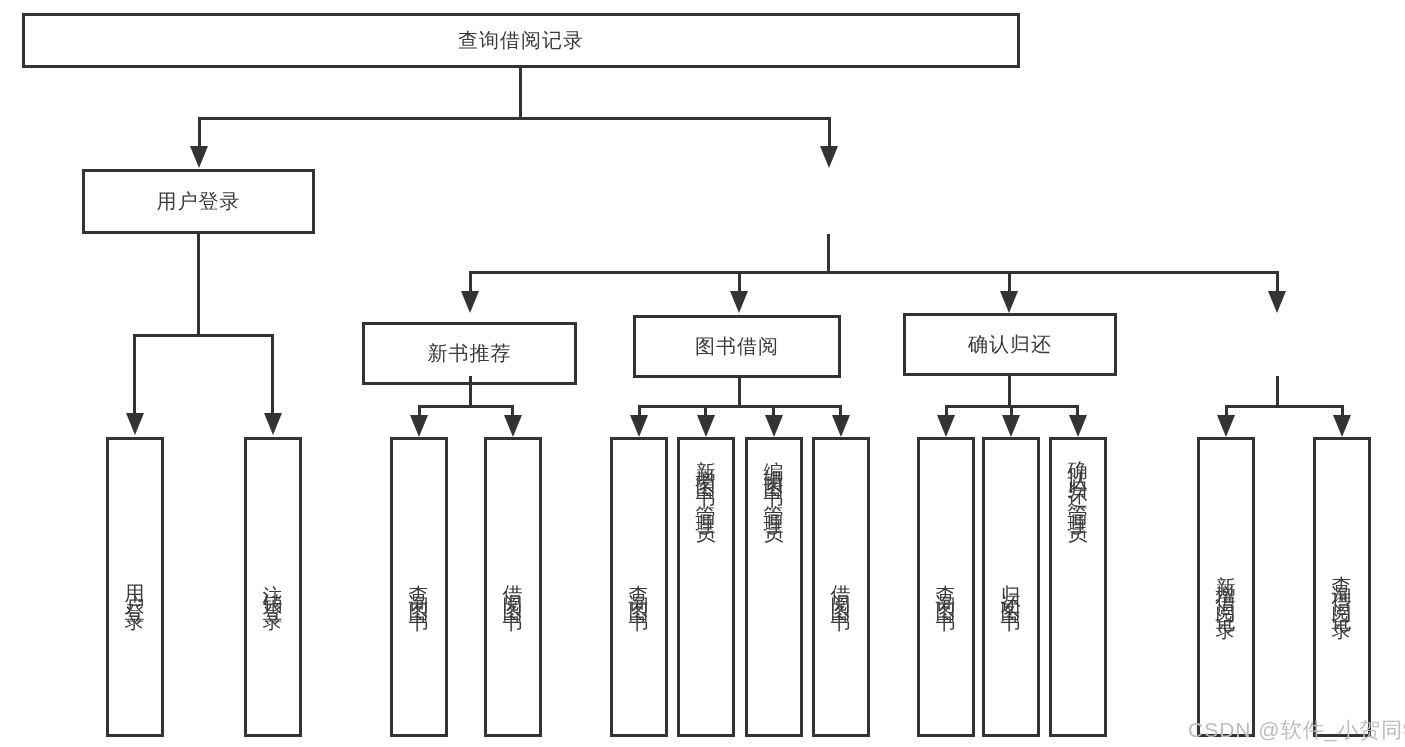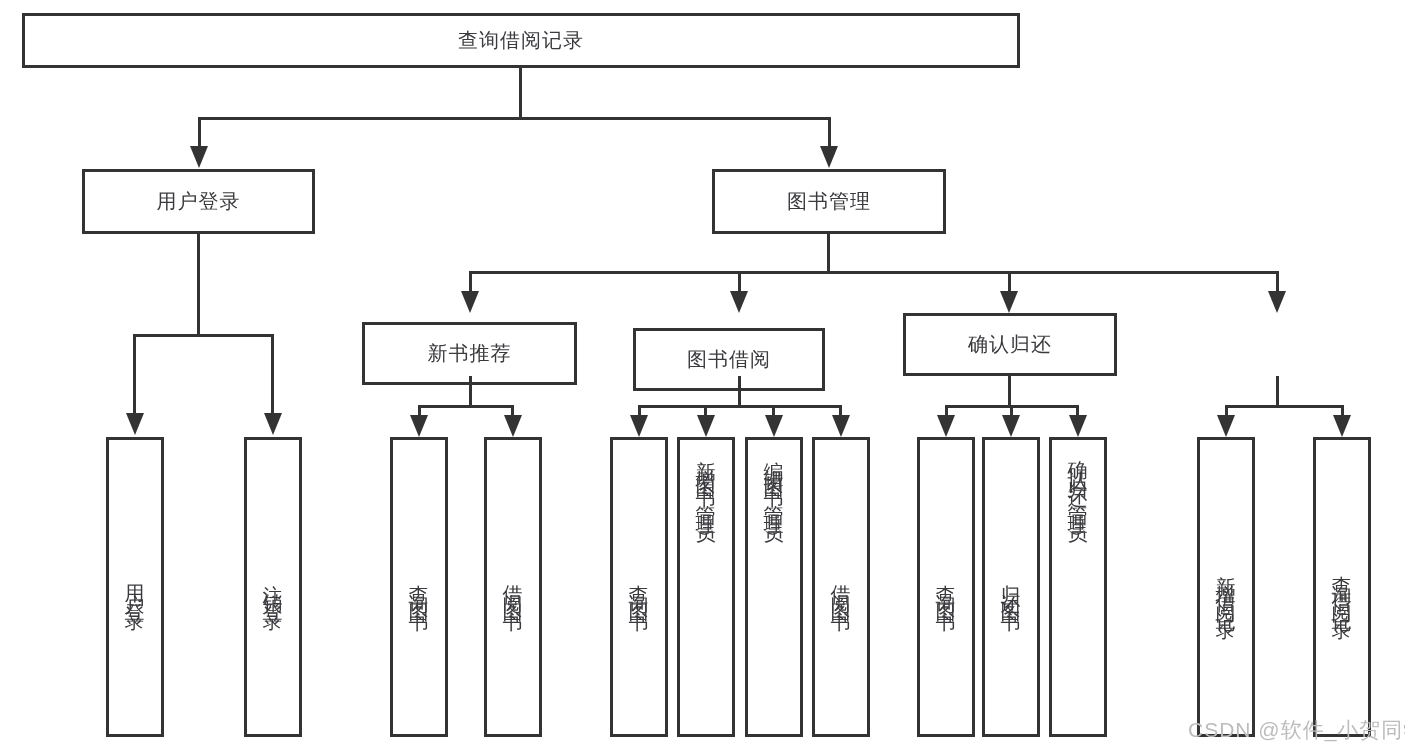--- a/index.html
+++ b/index.html
@@ -65,28 +65,25 @@
 
 <div class="canvas">
 
   <div class="box" style="left:22px;top:13px;width:998px;height:55px;">
     <span>查询借阅记录</span>
   </div>
 
   <div class="box" style="left:82px;top:169px;width:233px;height:65px;">
     <span>用户登录</span>
   </div>
-  <div class="box" style="left:712px;top:169px;width:234px;height:65px;">
-    <span>图书管理</span>
-  </div>
 
   <div class="box" style="left:362px;top:322px;width:215px;height:63px;">
     <span>新书推荐</span>
   </div>
-  <div class="box" style="left:633px;top:328px;width:192px;height:63px;">
+  <div class="box" style="left:633px;top:315px;width:208px;height:63px;">
     <span>图书借阅</span>
   </div>
   <div class="box" style="left:903px;top:313px;width:214px;height:63px;">
     <span>确认归还</span>
   </div>
 
   <div class="box leaf" style="left:106px;">
     <span class="vlabel">用户登录</span>
   </div>
   <div class="box leaf" style="left:244px;">

